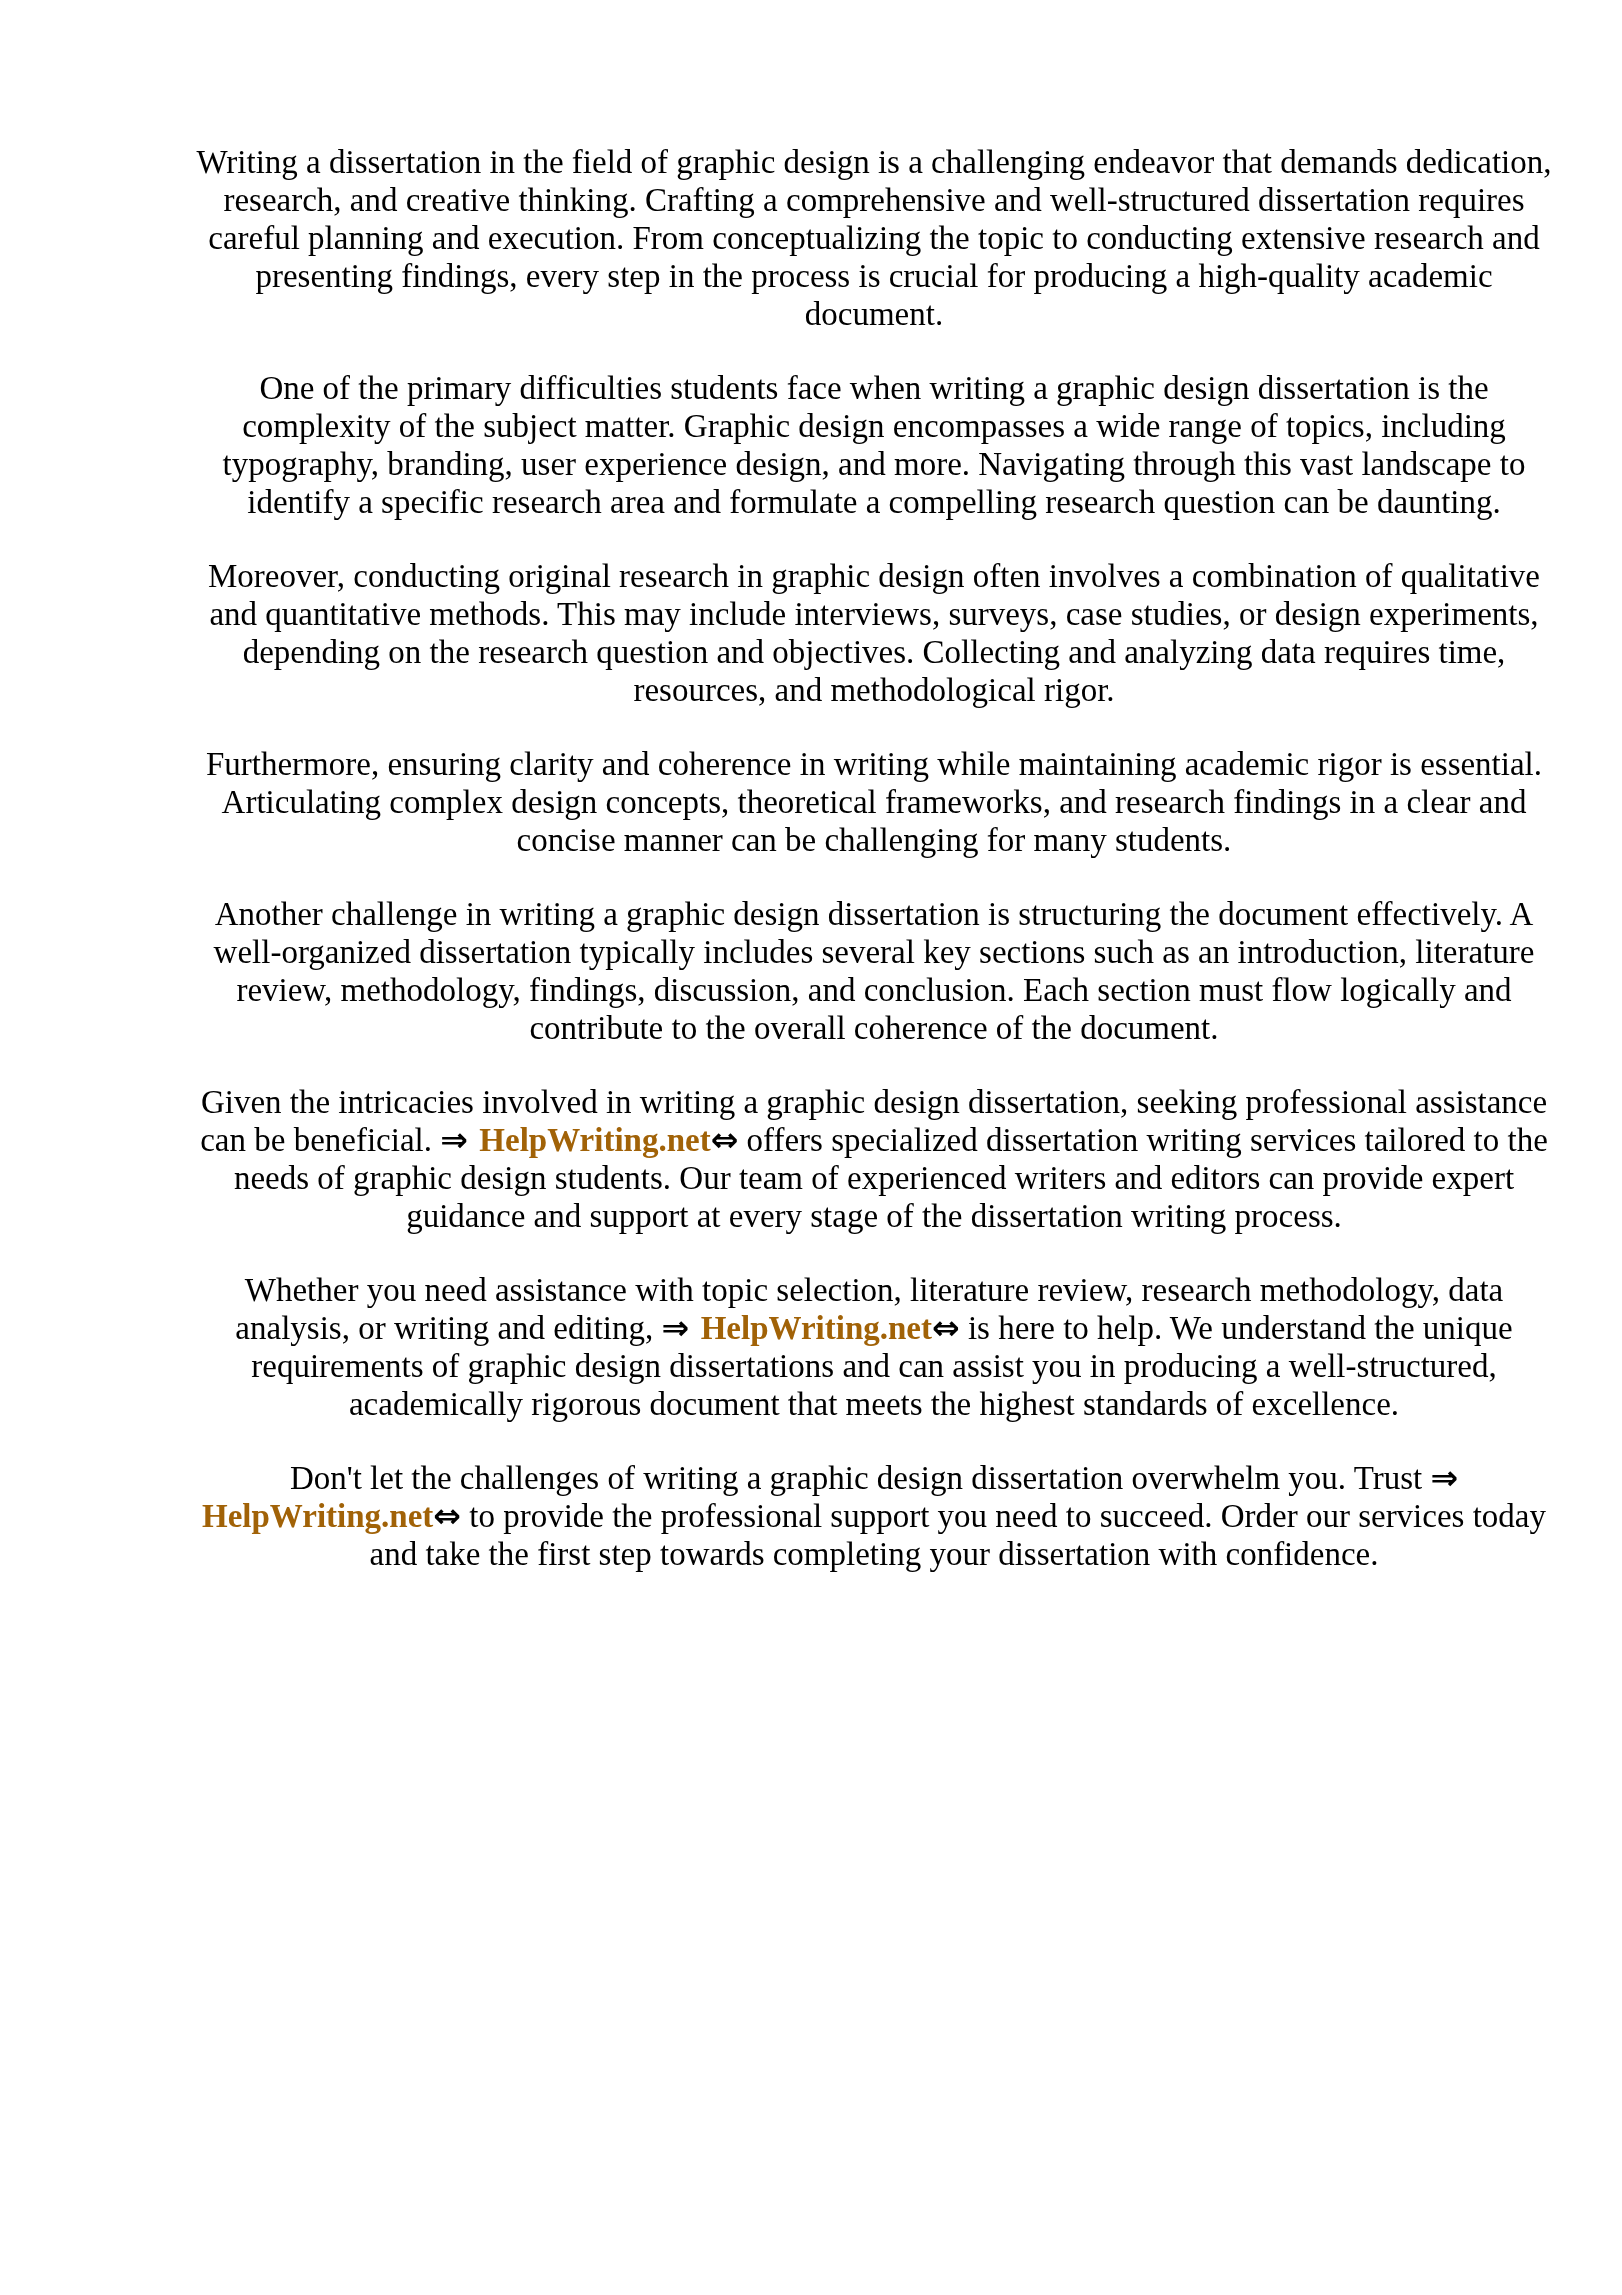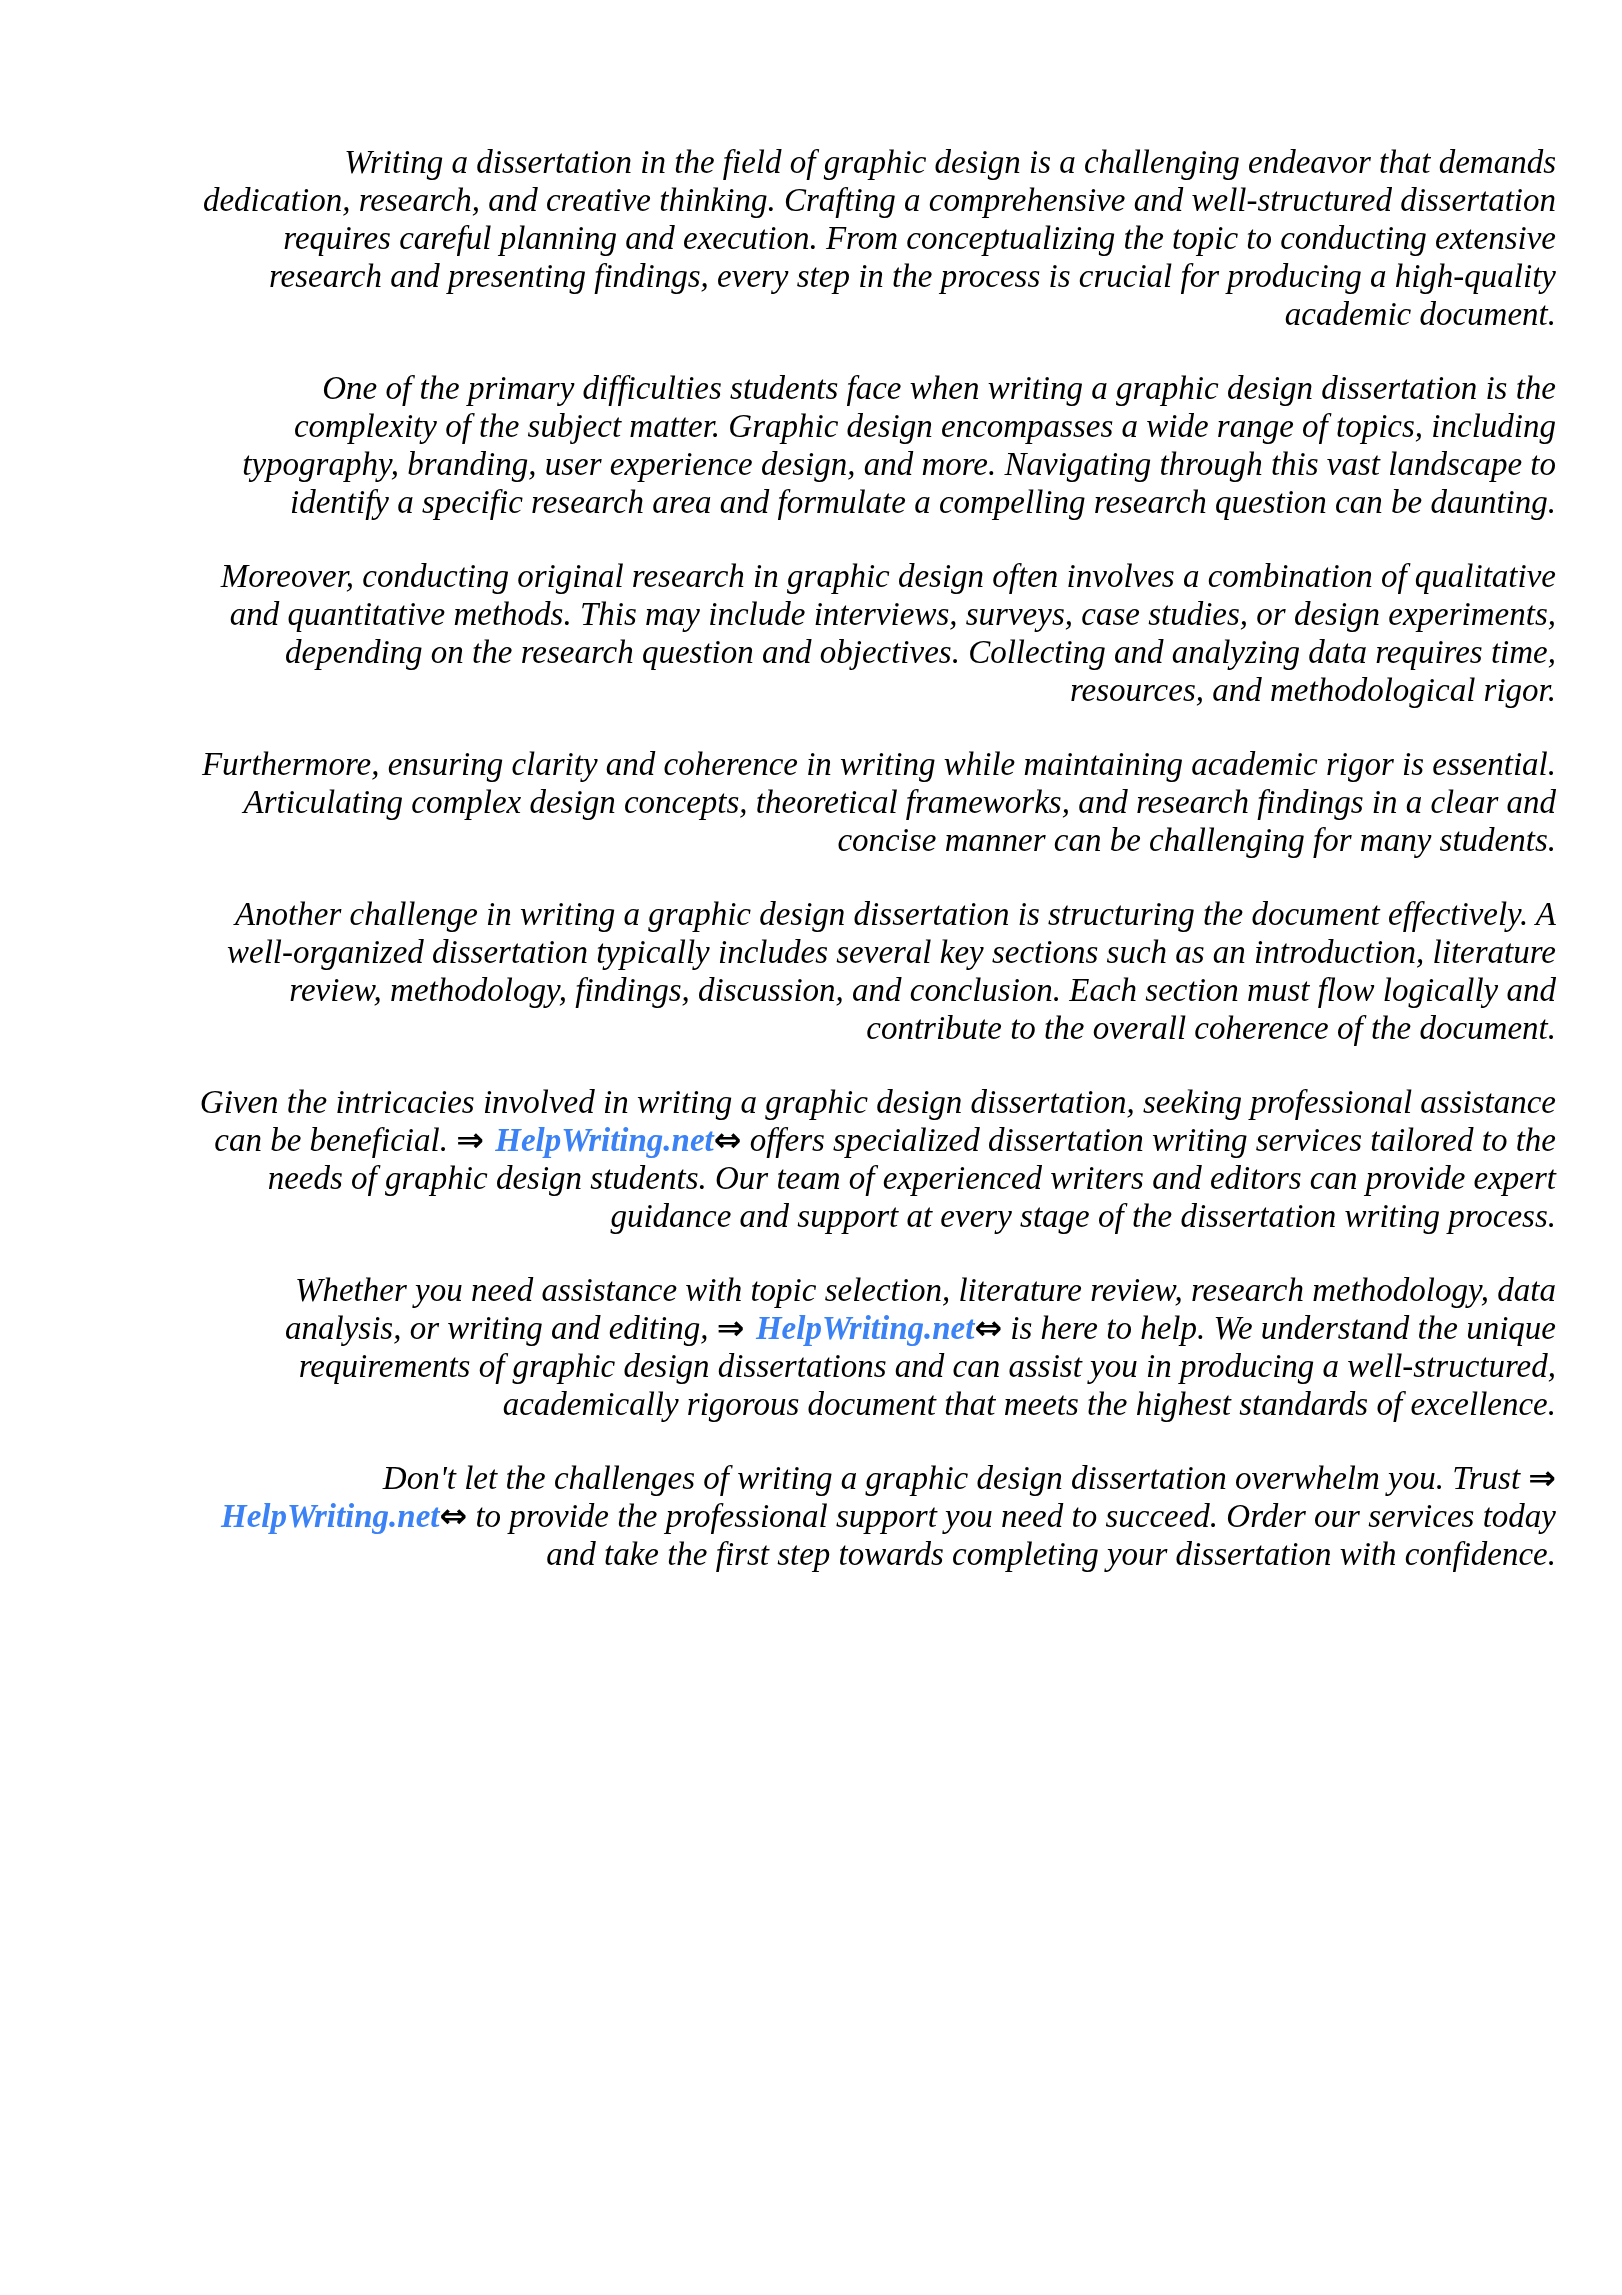--- a/index.html
+++ b/index.html
@@ -17,29 +17,28 @@
     width: 1622px;
     height: 2295px;
     background: #ffffff;
     padding: 143px 69px 0 192px;
   }
   .content {
     width: 1364px;
     font-size: 33px;
     line-height: 38px;
     color: #000000;
-    text-align: right;
-    font-style: italic;
+    text-align: center;
   }
   p.para {
     margin: 0 0 36px 0;
     padding: 0;
   }
   .doc-link {
-    color: #3b82f6;
+    color: #a16207;
     font-weight: bold;
     text-decoration: none;
     cursor: pointer;
   }
   .arrow {
     font-family: "DejaVu Sans", sans-serif;
     font-weight: bold;
     color: #000000;
   }
 </style>

